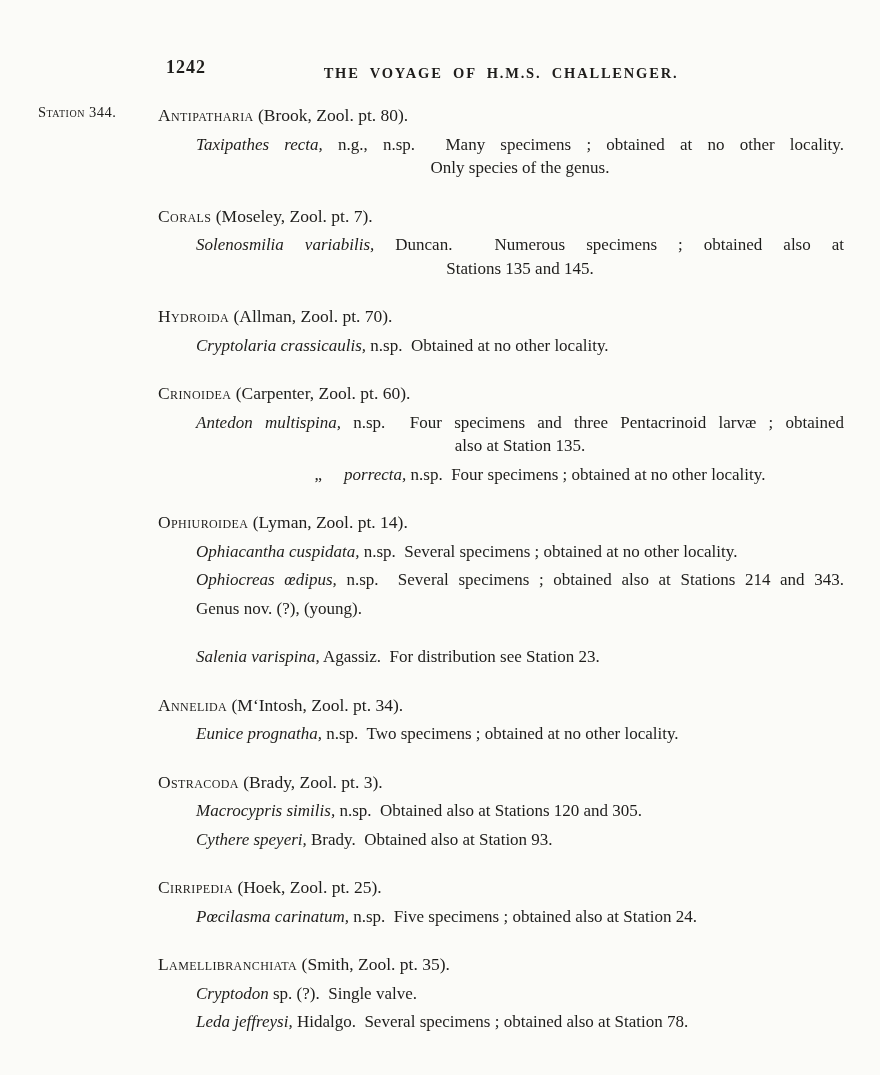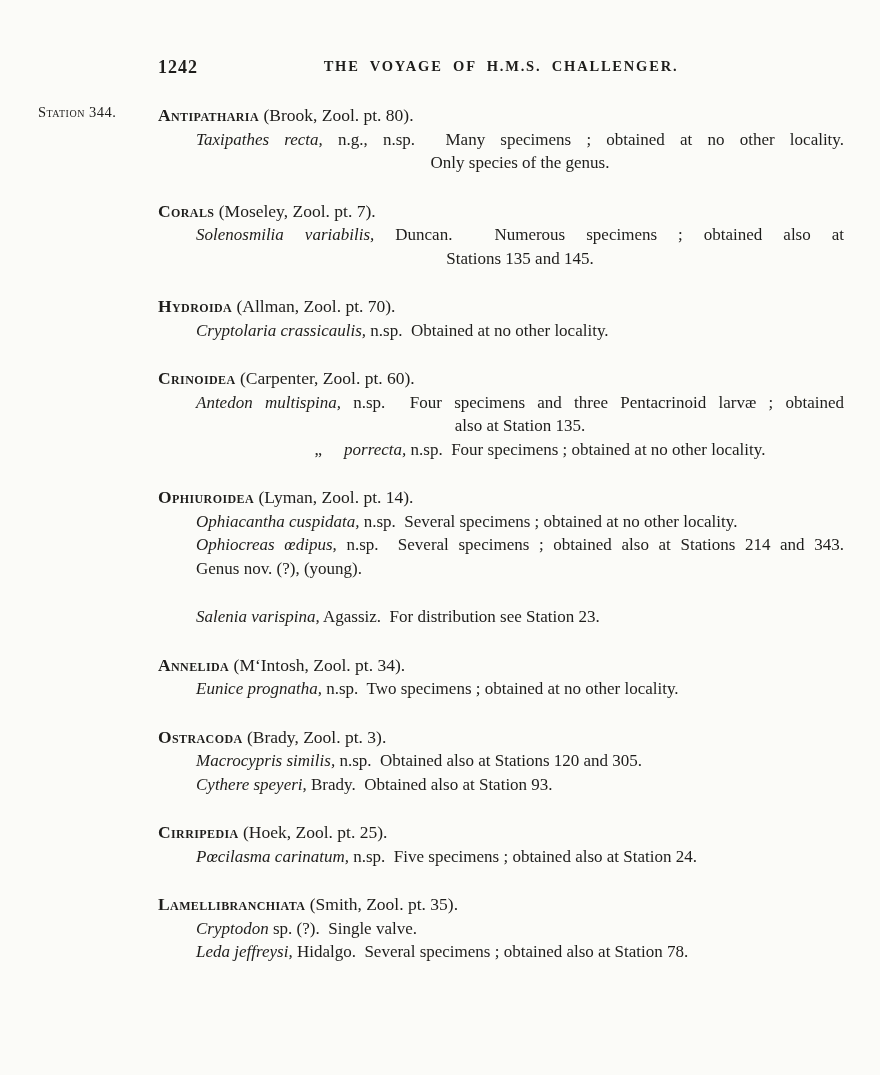--- a/index.html
+++ b/index.html
@@ -7,38 +7,38 @@
   body {
     background: #fbfbf8;
     font-family: "Liberation Serif", "DejaVu Serif", serif;
     color: #1e1d1b;
     overflow: hidden;
   }
   .page { position: relative; width: 880px; height: 1075px; padding-top: 57px; }
   .content { position: relative; margin-left: 158px; margin-right: 36px; }
   .header-row { position: relative; height: 26px; }
   .page-number {
-    position: absolute; left: 0; top: 0;
+    position: absolute; left: 8px; top: 0;
     font-weight: 700; font-size: 18px; letter-spacing: 1px;
   }
   .running-title {
-    position: absolute; left: 0; right: 0; top: 1px;
+    position: absolute; left: 0; right: 0; top: 8px;
     text-align: center; font-weight: 700; font-size: 14.5px;
     letter-spacing: 1.8px; word-spacing: 5px;
   }
   .margin-note {
     position: absolute; left: 38px; top: 104px;
     font-variant: small-caps; font-weight: 400; font-size: 14.5px;
     letter-spacing: 0.5px;
   }
   .body-sections { margin-top: 21px; }
   section.group { margin-bottom: 25px; }
   .group-heading { font-size: 17.5px; line-height: 1.35; }
-  .group-heading .sc { font-variant: small-caps; font-weight: 700; letter-spacing: 0.4px; }
-  .entry { margin-left: 38px; font-size: 17px; line-height: 1.38; }
+  .group-heading .sc { font-variant: small-caps; font-weight: 400; letter-spacing: 0.4px; }
+  .entry { margin-left: 38px; margin-top: 5px; font-size: 17px; line-height: 1.38; }
   .entry .it { font-style: italic; }
   .entry .ditto { display: inline-block; margin-right: 22px; }
   .entry.indent2 { padding-left: 40px; text-align: center; }
   .fill .entry-line { text-align: justify; text-align-last: justify; }
   .cont { text-align: center; }
 </style>
 </head>
 <body>
 
 <div class="page">

